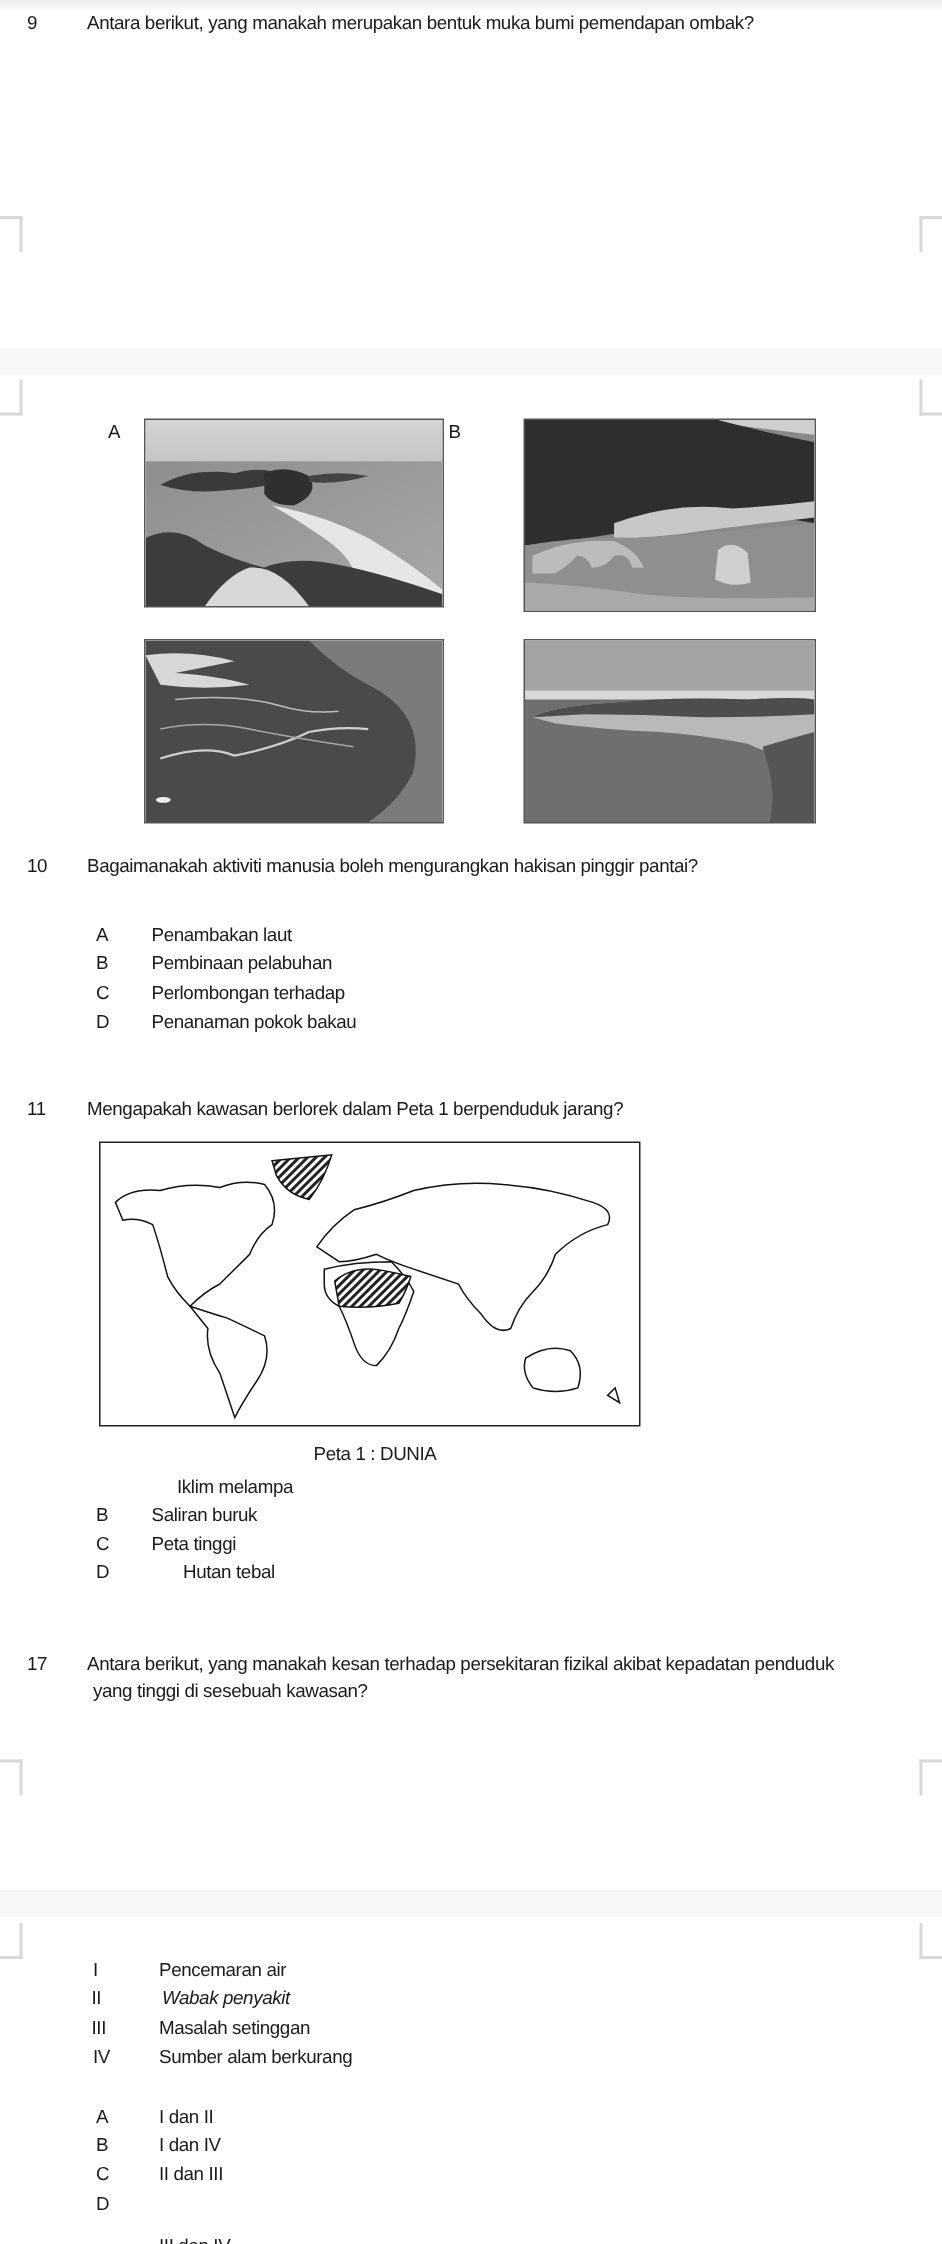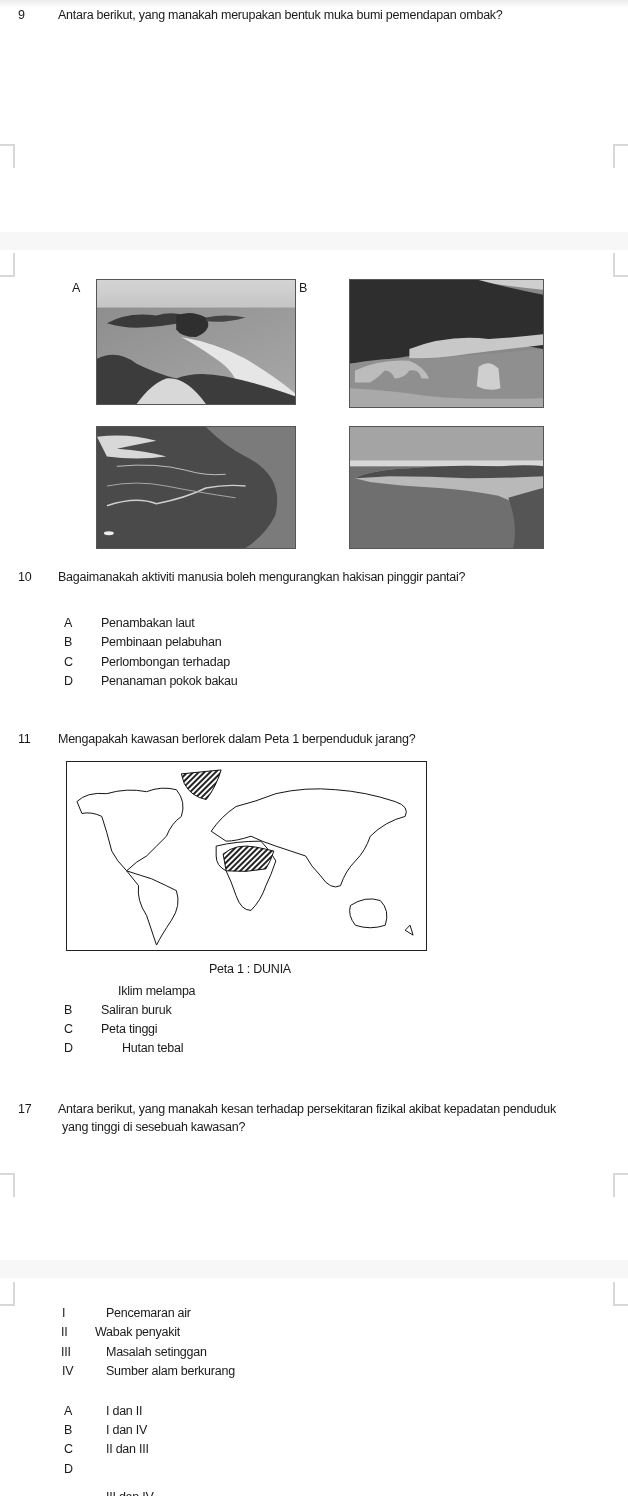--- a/index.html
+++ b/index.html
@@ -164,21 +164,21 @@
 
 <div class="crop tl" style="top:1173px;"></div>
 <div class="crop tr" style="top:1173px;"></div>
 <div class="break-band" style="top:1260px;"></div>
 <div class="crop bl" style="top:1282px;"></div>
 <div class="crop br" style="top:1282px;"></div>
 
 <div class="abs" style="left:62px; top:1306px;">I</div>
 <div class="abs" style="left:106px; top:1306px;">Pencemaran air</div>
 <div class="abs" style="left:61px; top:1325px;text-align:right;">II</div>
-<div class="abs" style="left:95px; top:1325px;">Wabak penyakit</div>
+<div class="abs" style="left:108px; top:1325px;font-style:italic;">Wabak penyakit</div>
 <div class="abs" style="left:61px; top:1345px;">III</div>
 <div class="abs" style="left:106px; top:1345px;">Masalah setinggan</div>
 <div class="abs" style="left:62px; top:1364px;">IV</div>
 <div class="abs" style="left:106px; top:1364px;">Sumber alam berkurang</div>
 
 <div class="abs" style="left:64px; top:1404px;">A</div>
 <div class="abs" style="left:106px; top:1404px;">I dan II</div>
 <div class="abs" style="left:64px; top:1423px;">B</div>
 <div class="abs" style="left:106px; top:1423px;">I dan IV</div>
 <div class="abs" style="left:64px; top:1442px;">C</div>

